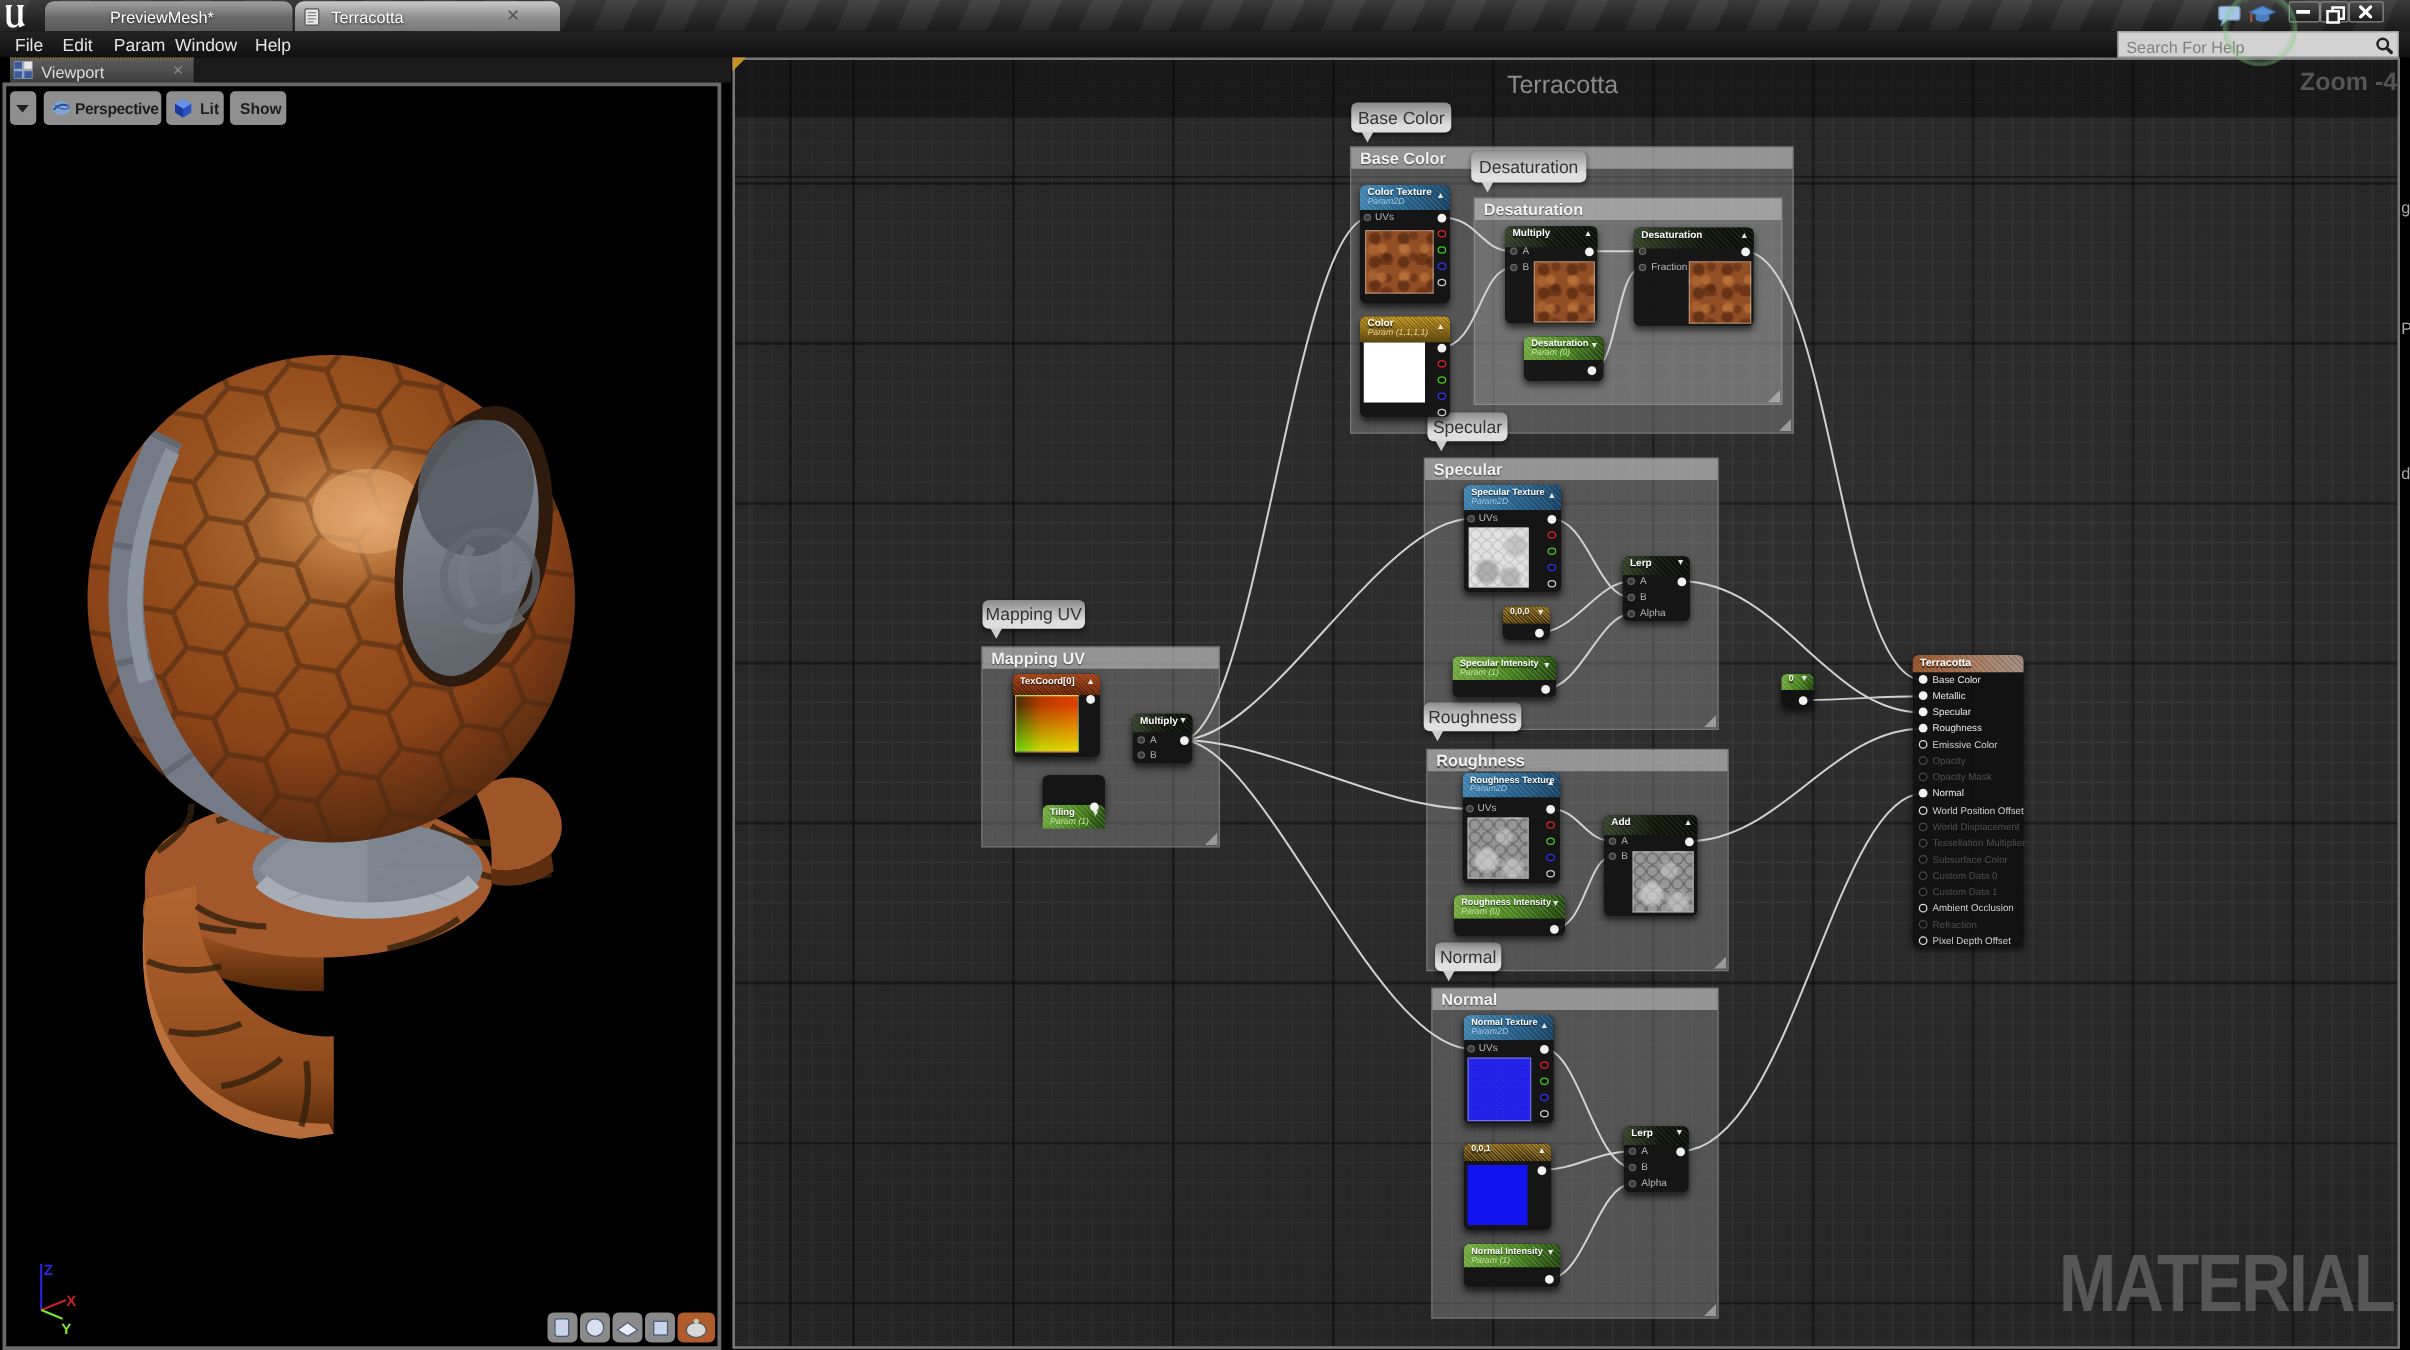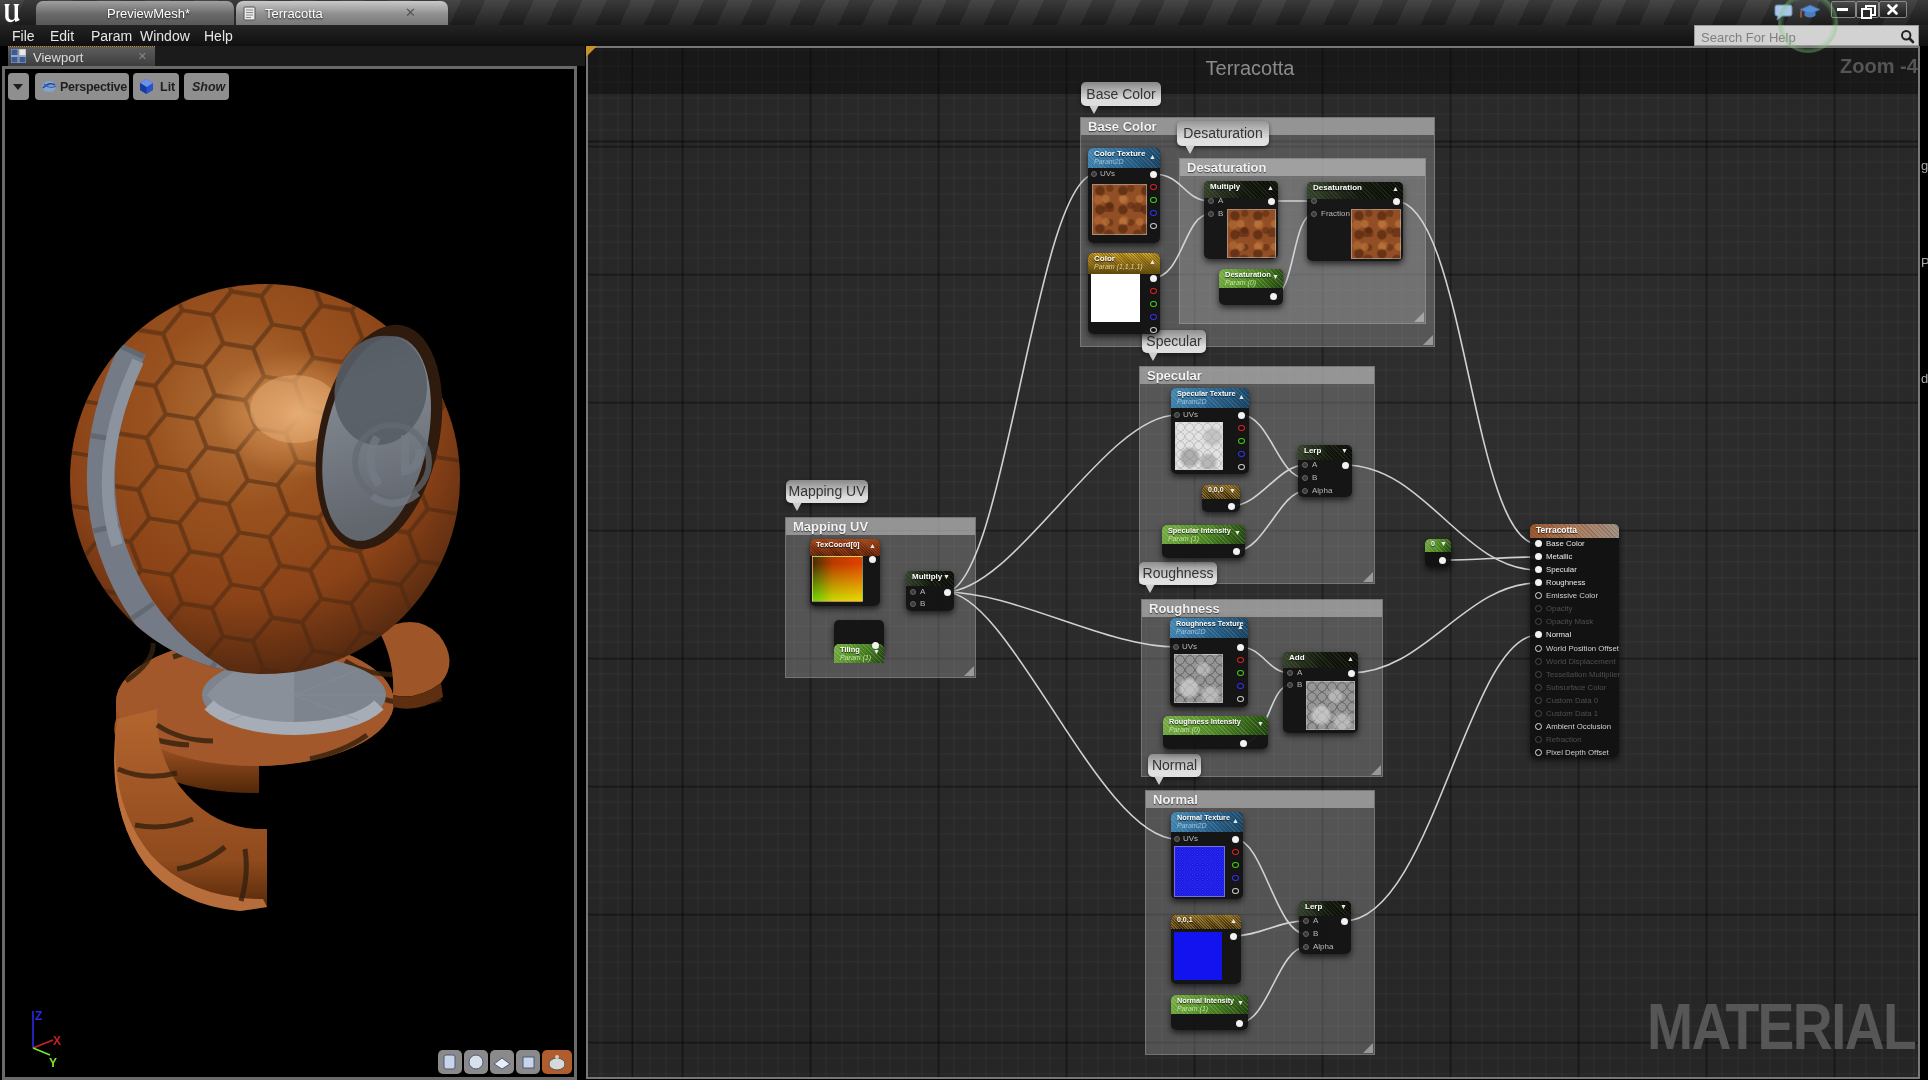--- a/index.html
+++ b/index.html
@@ -83,21 +83,21 @@
  radial-gradient(circle, rgba(110,110,255,.4) 0 16%, rgba(10,10,190,.4) 24% 34%, transparent 42%);
  background-size:5px 5px;}
 .texUV{background-image:linear-gradient(to right,#401004,#b81a00 40%,#e02200),linear-gradient(to bottom,#062400 15%,#38d400);
  background-blend-mode:screen;}
 </style></head>
 <body>
 <div class="abs" id="tabbar">
     <div class="shade"></div>
   </div>
 <div class="abs tab" id="tab1">
-    <span class="tabtxt" style="left:35px;padding-left:36px;">PreviewMesh*</span>
+    <span class="tabtxt" style="left:16px;padding-left:36px;">PreviewMesh*</span>
   </div>
 <div class="abs tab" id="tab2">
     <svg style="position:absolute;left:7px;top:5px;" width="14" height="15" viewBox="0 0 14 15">
       <rect x="1" y="1" width="11" height="13" rx="1" fill="#e8e8e8" stroke="#555"></rect>
       <path d="M3 4h7M3 6.5h7M3 9h7M3 11.5h5" stroke="#888" stroke-width="1"></path>
     </svg>
     <span class="tabtxt" style="left:29px;">Terracotta</span>
   <span style="position:absolute;right:32px;top:4px;color:#555;font-size:13px;">✕</span>
   </div>
 <div class="abs" id="menubar"></div>
@@ -135,21 +135,21 @@
   </div>
 <div class="vbtn" style="left:133px;top:73px;width:46px;height:27px;">
   <svg style="position:absolute;left:5px;top:5px;" width="17" height="17" viewBox="0 0 17 17">
       <path d="M8.5 1 L15 5 L15 12 L8.5 16 L2 12 L2 5 Z" fill="#2a52c8"></path>
       <path d="M8.5 1 L15 5 L8.5 9 L2 5 Z" fill="#6a92e8"></path>
       <path d="M8.5 9 L8.5 16 L2 12 L2 5 Z" fill="#1a3aa0"></path>
     </svg>
   <span style="position:absolute;left:27px;top:7px;">Lit</span>
   </div>
 <div class="vbtn" style="left:184px;top:73px;width:45px;height:27px;">
-  <span style="position:absolute;left:8px;top:7px;font-style:italic;">Show</span>
+  <span style="position:absolute;left:8px;top:7px;">Show</span>
   </div>
 
 <svg class="abs" style="left:5px;top:69px;" width="569" height="1008" viewBox="0 0 569 1008">
   <defs>
     <radialGradient id="ballG" cx="0.45" cy="0.33" r="0.78">
       <stop offset="0" stop-color="#b5733a"></stop>
         <stop offset="0.33" stop-color="#98511e"></stop>
       <stop offset="0.62" stop-color="#8a4217"></stop>
         <stop offset="0.86" stop-color="#572a10"></stop>
       <stop offset="1" stop-color="#361808"></stop>
@@ -417,21 +417,21 @@
     <div class="pin" style="left:50.5px;top:23.5px;width:7px;height:7px;background:#f2f2f2;"></div>
   </div>
 <div class="node" style="left:1162px;top:525px;width:83px;height:33px;z-index:4;">
     <div class="nh hGreen" style="height:19px;">
       <span class="nt" style="top:1px;font-size:7.3px;">Specular Intensity</span>
       <span class="ns" style="top:10px;font-size:7px;color:#bfe49a;">Param (1)</span>
       <span style="position:absolute;right:4px;top:4px;color:#e8e8e8;font-size:7px;">▼</span>
     </div>
     <div class="pin" style="left:70.5px;top:22.5px;width:7px;height:7px;background:#f2f2f2;"></div>
   </div>
-<div class="node" style="left:1163px;top:716px;width:89px;height:33px;z-index:4;padding-left:16px;">
+<div class="node" style="left:1163px;top:716px;width:89px;height:33px;z-index:4;">
     <div class="nh hGreen" style="height:19px;">
       <span class="nt" style="top:1px;font-size:7.3px;">Roughness Intensity</span>
       <span class="ns" style="top:10px;font-size:7px;color:#bfe49a;">Param (0)</span>
       <span style="position:absolute;right:4px;top:4px;color:#e8e8e8;font-size:7px;">▼</span>
     </div>
     <div class="pin" style="left:76.5px;top:23.5px;width:7px;height:7px;background:#f2f2f2;"></div>
   </div>
 <div class="node" style="left:1171px;top:995px;width:77px;height:35px;z-index:4;">
     <div class="nh hGreen" style="height:19px;">
       <span class="nt" style="top:1px;font-size:7.3px;">Normal Intensity</span>

